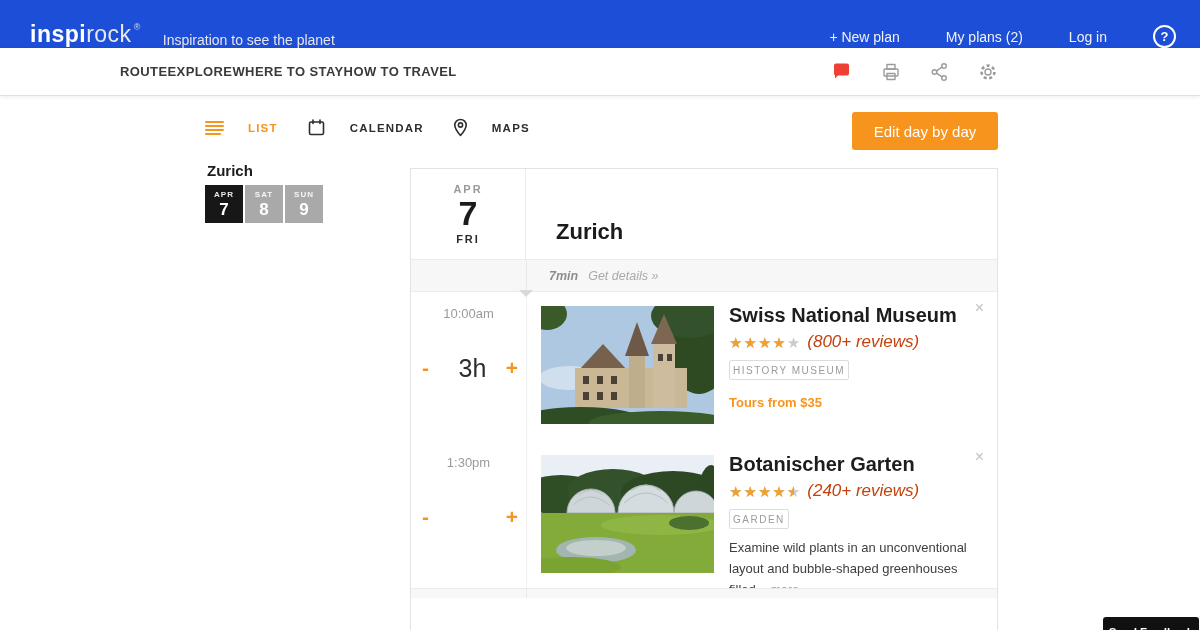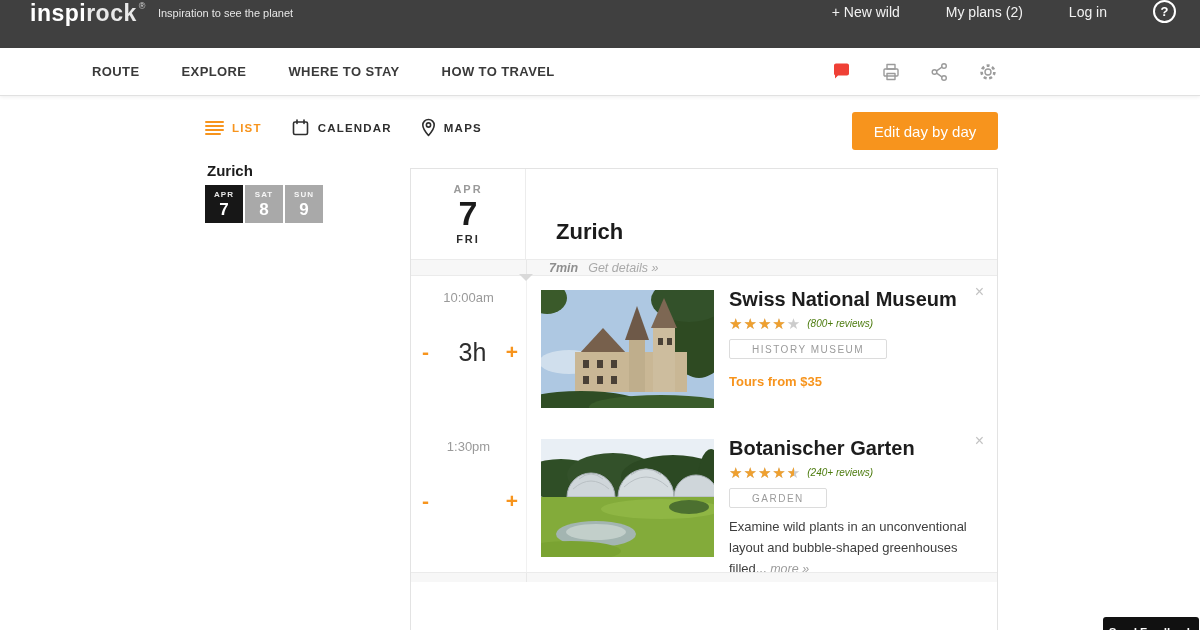--- a/index.html
+++ b/index.html
@@ -1,48 +1,48 @@
 <!DOCTYPE html>
 <html style="--accent: #f7941d; --star: #efa02f; --alert: #ef4036;"><head>
 <meta charset="utf-8">
 <style>
   *{box-sizing:border-box}
   html,body{margin:0;padding:0}
   body{width:1200px;height:630px;overflow:hidden;position:relative;background:#fff;
        font-family:"Liberation Sans",sans-serif;color:#222}
 
   
-  .topbar{position:absolute;top:0;left:0;width:1200px;height:48px;background:#404040;
-          display:flex;align-items:flex-start;color:#fff}
+  .topbar{position:absolute;top:0;left:0;width:1200px;height:48px;background:#1d4ed8;
+          display:flex;align-items:flex-end;color:#fff}
   .logo{margin-left:30px;font-size:23px;letter-spacing:.5px;display:flex;align-items:flex-start;cursor:pointer}
   .logo .lb{font-weight:700;color:#fff}
-  .logo .ll{font-weight:700;color:#e9e9e9}
+  .logo .ll{font-weight:400;color:#e9e9e9}
   .logo .reg{font-size:9px;color:#ddd;margin-left:2px;margin-top:1px}
-  .tagline{font-size:11px;color:#e6e6e6;margin-left:12px;margin-top:7px}
+  .tagline{font-size:14px;color:#e6e6e6;margin-left:22px;margin-top:7px}
   .top-links{margin-left:auto;display:flex;align-items:center;gap:46px;margin-right:24px}
   .top-link{font-size:14px;color:#f2f2f2;cursor:pointer;white-space:nowrap}
   .help-btn{width:23px;height:23px;border:2px solid #fff;border-radius:50%;display:flex;
             align-items:center;justify-content:center;font-size:13px;font-weight:700;cursor:pointer}
 
   
   .navbar{position:absolute;top:48px;left:0;width:1200px;height:48px;background:#fff;
           border-bottom:1px solid #e1e1e1;box-shadow:0 1px 4px rgba(0,0,0,.07);
           display:flex;align-items:center}
-  .tabs{display:flex;gap:42px;margin-left:92px;height:100%}
+  .tabs{display:flex;margin-left:120px;height:100%}
   .tab{font-size:13px;font-weight:700;color:#3a3a3a;letter-spacing:.4px;display:flex;
        align-items:center;position:relative;cursor:pointer;white-space:nowrap}
   .tab.active{color:var(--accent,#f7941d)}
   .tab.active::after{content:"";position:absolute;left:-3px;right:-3px;bottom:0;height:4px;
                      background:var(--accent,#f7941d)}
   .nav-icons{margin-left:auto;margin-right:202px;display:flex;align-items:center;gap:29px}
   .nav-icon{cursor:pointer;display:flex;align-items:center}
 
   
   .views{position:absolute;top:118px;left:205px;display:flex;align-items:center;gap:29px}
-  .view{display:flex;align-items:center;gap:8px;font-size:11.5px;font-weight:700;
+  .view{display:flex;align-items:center;gap:24px;font-size:11.5px;font-weight:700;
         letter-spacing:1.2px;color:#2e2e2e;cursor:pointer}
   .view.active{color:var(--accent,#f7941d)}
   .edit-btn{position:absolute;top:112px;left:852px;width:146px;height:38px;
             background:var(--accent,#f7941d);color:#fff;font-weight:400;font-size:15px;
             border:none;border-radius:3px;cursor:pointer;font-family:"Liberation Sans",sans-serif}
 
   
   .sb-city{position:absolute;top:162px;left:207px;font-size:15px;font-weight:700;color:#1c1c1c}
   .dates{position:absolute;top:185px;left:205px;display:flex;gap:2px}
   .datebox{width:38px;height:38px;display:flex;flex-direction:column;align-items:center;
@@ -57,21 +57,21 @@
         border:1px solid #e3e3e3;border-bottom:none}
   .day-header{position:relative;height:90px}
   .date-col{position:absolute;left:0;top:0;width:115px;height:100%;border-right:1px solid #ececec;
             display:flex;flex-direction:column;align-items:center;justify-content:center;gap:1px}
   .dh-month{font-size:11px;color:#9a9a9a;letter-spacing:2px;font-weight:700}
   .dh-day{font-size:34px;font-weight:700;color:#1b1b1b;line-height:1.05}
   .dh-dow{font-size:11px;font-weight:700;color:#2b2b2b;letter-spacing:2px}
   .dh-city{position:absolute;left:145px;top:50%;transform:translateY(-50%);
            font-size:22px;font-weight:700;color:#1b1b1b}
 
-  .travel{position:relative;height:17px;background:#f7f7f7;border-top:1px solid #ebebeb;
+  .travel{position:relative;height:33px;background:#f7f7f7;border-top:1px solid #ebebeb;
           border-bottom:1px solid #ebebeb}
   .v-div{position:absolute;left:115px;top:0;bottom:0;width:1px;background:#e8e8e8}
   .t-text{position:absolute;left:138px;top:50%;transform:translateY(-50%);font-style:italic;
           font-size:12.5px;white-space:nowrap}
   .t-dur{font-weight:700;color:#8e8e8e;margin-right:10px}
   .t-link{color:#a9a9a9;cursor:pointer}
   .t-arrow{position:absolute;left:108px;bottom:-6px;width:0;height:0;z-index:3;
            border-left:7px solid transparent;border-right:7px solid transparent;
            border-top:7px solid #d9d9d9}
 
@@ -87,22 +87,22 @@
   .step-val{position:absolute;left:8px;right:0;top:0;text-align:center;font-size:25px;color:#2d2d2d}
   .a-photo{position:absolute;left:130px;top:14px;width:173px;height:118px;overflow:hidden;cursor:pointer}
   .a-photo svg{display:block}
   .a-content{position:absolute;left:318px;top:12px;width:268px}
   .a-title{font-size:20px;font-weight:700;color:#1d1d1d;margin:0 0 5px;cursor:pointer}
   .a-rating{display:flex;align-items:center;gap:6px;margin-bottom:8px}
   .stars{display:inline-flex}
   .star{position:relative;color:#ccc;font-size:15px;line-height:1;margin-right:1px}
   .star .fill{position:absolute;left:0;top:0;width:0;overflow:hidden;white-space:nowrap;
               color:var(--star,#efa02f)}
-  .a-reviews{font-size:10px;font-style:italic;color:#4d7c0f}
-  .a-tag{display:inline-block;border:1px solid #dcdcdc;border-radius:2px;padding:4px 22px 3px;
+  .a-reviews{font-size:17px;font-style:italic;color:#c2410c}
+  .a-tag{display:inline-block;border:1px solid #dcdcdc;border-radius:2px;padding:4px 3px 3px;
          font-size:10px;letter-spacing:1.5px;color:#9b9b9b;margin-bottom:9px;background:#fff}
   .a-desc{margin:0;font-size:13px;line-height:1.6;color:#3e3e3e}
   .a-more{font-size:12.5px;font-style:italic;color:#9d9d9d;cursor:pointer}
   .a-tours{margin-top:6px;font-size:13px;font-weight:700;
            color:var(--accent,#f7941d);cursor:pointer}
   .a-close{position:absolute;right:13px;top:8px;color:#c2c2c2;font-size:16px;line-height:1;cursor:pointer}
 
   .next-travel{position:relative;height:10px;background:#f7f7f7;border-top:1px solid #ebebeb}
 
   
@@ -117,21 +117,21 @@
 <body>
 
 <header class="topbar">
   <div class="logo">
     <span class="lb">inspi</span>
       <span class="ll">rock</span>
       <span class="reg">®</span>
   </div>
   <div class="tagline">Inspiration to see the planet</div>
   <div class="top-links">
-    <span class="top-link">+ New wild</span>
+    <span class="top-link">+ New plan</span>
     <span class="top-link">My plans (2)</span>
     <span class="top-link">Log in</span>
     <span class="help-btn">?</span>
   </div>
 </header>
 
 <nav class="navbar">
   <div class="tabs">
     <span class="tab">ROUTE</span>
     <span class="tab">EXPLORE</span>

